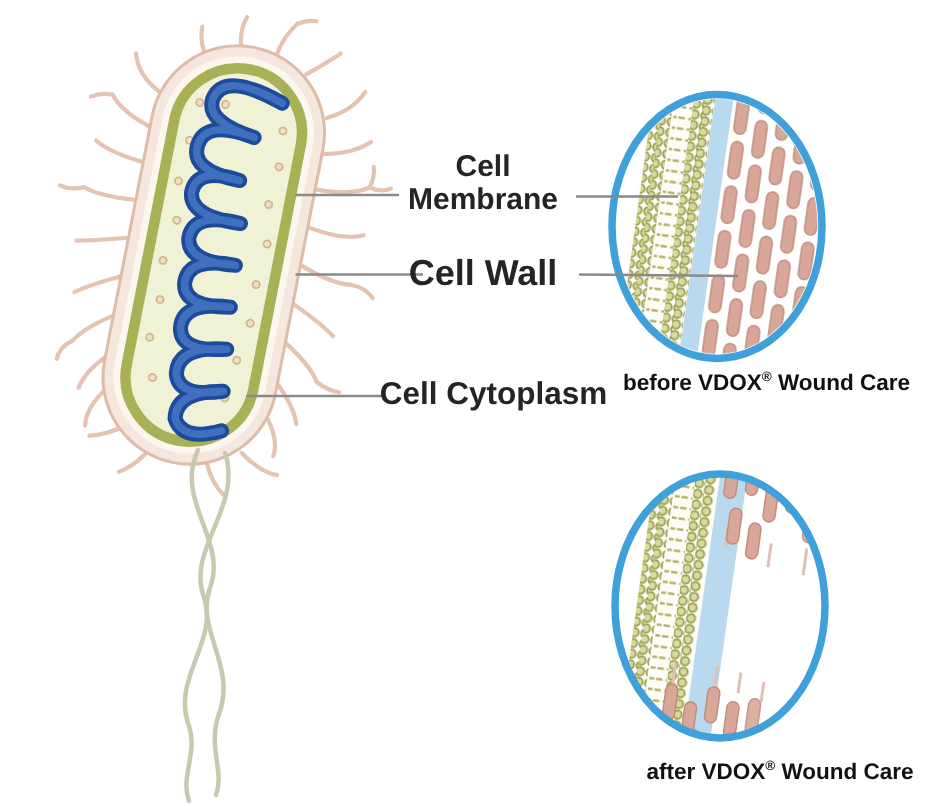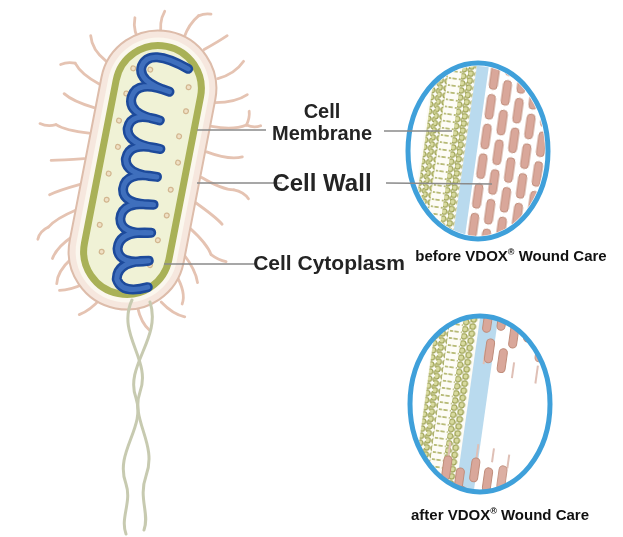--- a/index.html
+++ b/index.html
@@ -34,21 +34,21 @@
   }
   .lbl-membrane{left:240px;top:100px;width:164px;font-size:20px;}
   .lbl-wall{left:248px;top:170px;width:148px;font-size:24px;}
   .lbl-cyto{left:248px;top:251px;width:162px;font-size:21px;}
   .caption{
     position:absolute;color:var(--caption-text);font-weight:bold;
     font-size:15px;text-align:center;
   }
   .caption sup{font-size:9px;line-height:0;}
   .caption-before{left:409px;top:247px;width:204px;}
-  .caption-after{left:398px;top:506px;width:204px;}
+  .caption-after{left:418px;top:506px;width:204px;}
 </style>
 </head>
 <body>
 
 <div class="stage">
 
   <svg width="623" height="537" viewBox="0 0 623 537">
     <defs>
       <pattern id="beadA" width="7.2" height="7.2" patternUnits="userSpaceOnUse">
         <circle cx="3.6" cy="3.6" r="2.8" fill="#d8daa0" stroke="#9ba050" stroke-width="1.2"></circle>

